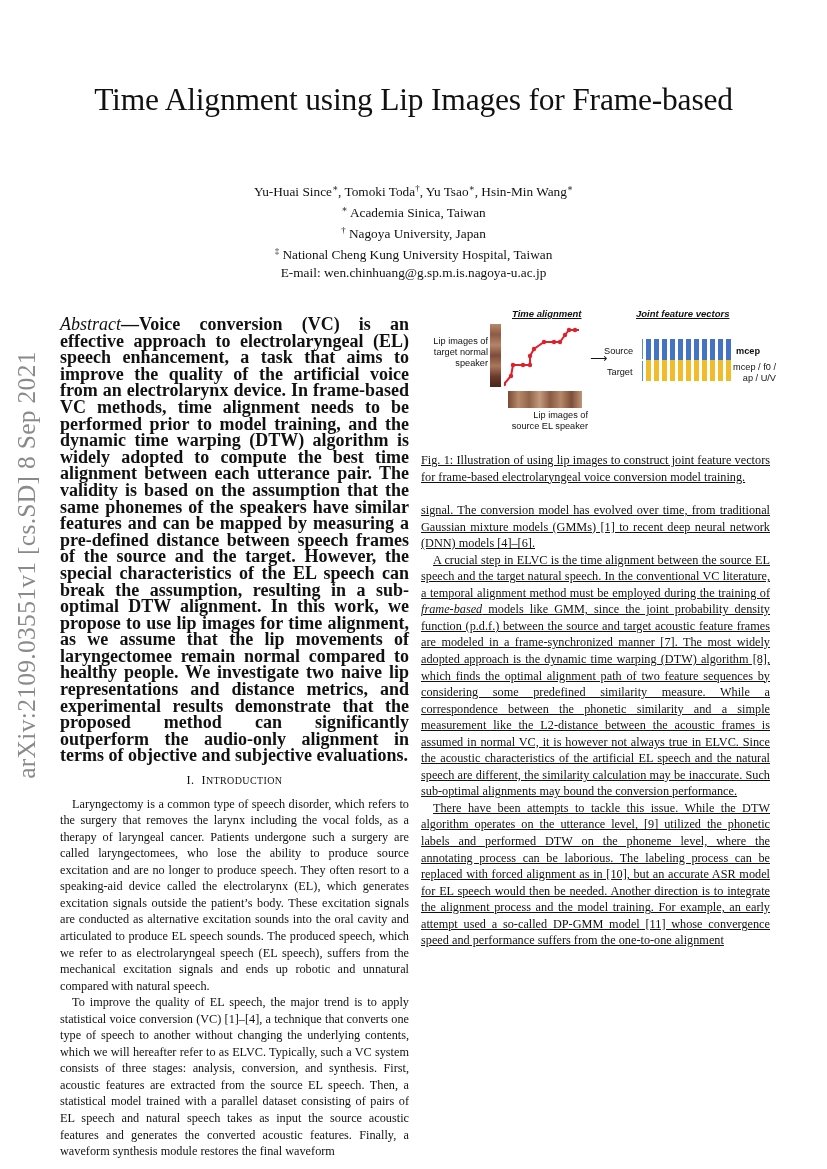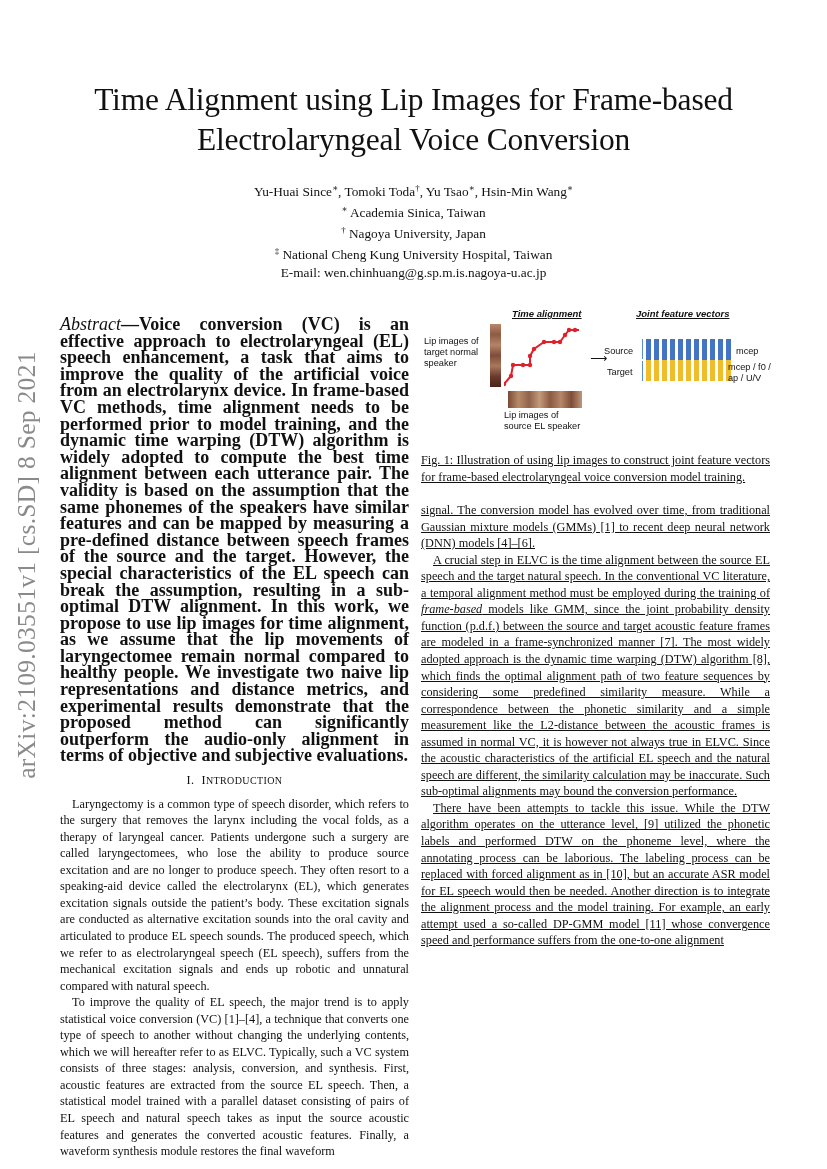--- a/index.html
+++ b/index.html
@@ -13,35 +13,34 @@
   .col-right{left:421px;top:452px;text-decoration:underline;}
   .abstract{font-weight:bold;font-size:18px;line-height:16.6px;text-align:justify;}
   .abstract-label{font-style:italic;font-weight:normal;}
   .section-head{text-align:center;margin:8px 0 6px;font-size:12.25px;letter-spacing:0.4px;}
   .section-head .sc{font-size:10px;}
   p{margin:0;text-indent:12px;}
   p.noind{text-indent:0;}
   .caption{font-size:12.25px;line-height:16.55px;text-align:justify;margin-bottom:17px;}
   .figure{position:absolute;left:424px;top:308px;width:350px;height:125px;font-family:"Liberation Sans","DejaVu Sans",sans-serif;}
   .fig-head{position:absolute;font-size:9.5px;font-weight:bold;font-style:italic;text-decoration:underline;}
-  .fig-lbl{position:absolute;font-size:9.2px;line-height:11px;text-align:left;}
+  .fig-lbl{position:absolute;font-size:9.2px;line-height:11px;text-align:right;}
   .lipcol{position:absolute;left:66px;top:16px;width:11px;height:63px;background:linear-gradient(180deg,#b9896a,#8d5a45,#b58366,#7e4c3a,#a9775c,#6b3a2d,#4a2418);}
   .liprow{position:absolute;left:84px;top:83px;width:74px;height:17px;background:linear-gradient(90deg,#7a4a35,#b78a6a,#91624b,#c39a7b,#8b5a44,#b68768,#7d4d39,#c09676);}
   .bars{position:absolute;left:222px;top:31px;}
   .bar{position:absolute;width:5px;}
   .bar .top{height:21px;background:#4472c4;}
   .bar .bot{height:21px;background:#f0bc2a;}
   .brace{position:absolute;left:218px;width:3px;border-left:1.5px solid #5b8bd0;}
 </style>
 </head>
 <body>
 
 <div class="title">
   <div>Time Alignment using Lip Images for Frame-based</div>
-  <div>Electrolaryngeal Voice Conversion</div>
 </div>
 
 <div class="authors">
   <div>
     <span>Yu-Huai Since</span><sup>∗</sup>,
     <span>Tomoki Toda</span><sup>†</sup>,
     <span>Yu Tsao</span><sup>∗</sup>,
     <span>Hsin-Min Wang</span><sup>∗</sup>
   </div>
   <div><sup>∗</sup> <span>Academia Sinica, Taiwan</span></div>
@@ -132,21 +131,21 @@
       </div>
     <div class="bar" style="left:72px">
         <div class="top"></div>
         <div class="bot"></div>
       </div>
     <div class="bar" style="left:80px">
         <div class="top"></div>
         <div class="bot"></div>
       </div>
   </div>
-  <div class="fig-lbl" style="left:312px;top:38px;">mcep</div>
+  <div class="fig-lbl" style="left:312px;top:38px;font-weight:bold;">mcep</div>
   <div class="fig-lbl" style="left:304px;top:54px;width:48px;">mcep / f0 / ap / U/V</div>
 </div>
 
 <div class="col col-right">
   <div class="caption">Fig. 1: Illustration of using lip images to construct joint feature vectors for frame-based electrolaryngeal voice conversion model training.</div>
   <p class="noind">signal. The conversion model has evolved over time, from traditional Gaussian mixture models (GMMs) [1] to recent deep neural network (DNN) models [4]–[6].</p>
   <p><span>A crucial step in ELVC is the time alignment between the source EL speech and the target natural speech. In the conventional VC literature, a temporal alignment method must be employed during the training of </span><em>frame-based</em><span> models like GMM, since the joint probability density function (p.d.f.) between the source and target acoustic feature frames are modeled in a frame-synchronized manner [7]. The most widely adopted approach is the dynamic time warping (DTW) algorithm [8], which finds the optimal alignment path of two feature sequences by considering some predefined similarity measure. While a correspondence between the phonetic similarity and a simple measurement like the L2-distance between the acoustic frames is assumed in normal VC, it is however not always true in ELVC. Since the acoustic characteristics of the artificial EL speech and the natural speech are different, the similarity calculation may be inaccurate. Such sub-optimal alignments may bound the conversion performance.</span></p>
   <p>There have been attempts to tackle this issue. While the DTW algorithm operates on the utterance level, [9] utilized the phonetic labels and performed DTW on the phoneme level, where the annotating process can be laborious. The labeling process can be replaced with forced alignment as in [10], but an accurate ASR model for EL speech would then be needed. Another direction is to integrate the alignment process and the model training. For example, an early attempt used a so-called DP-GMM model [11] whose convergence speed and performance suffers from the one-to-one alignment</p>
 </div>
 

